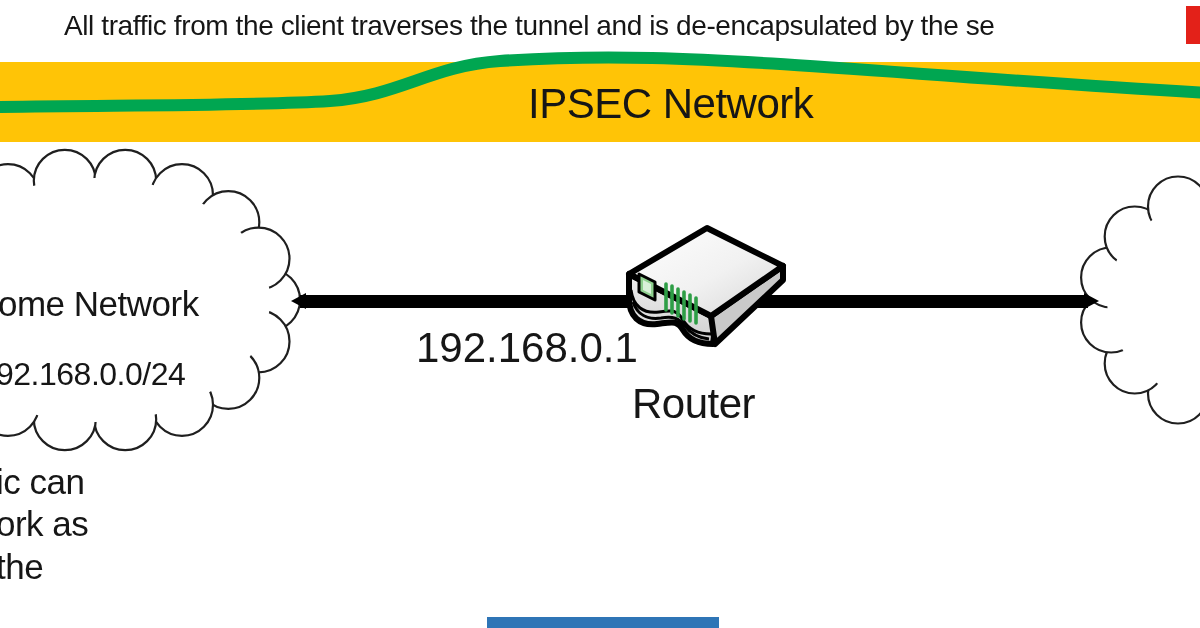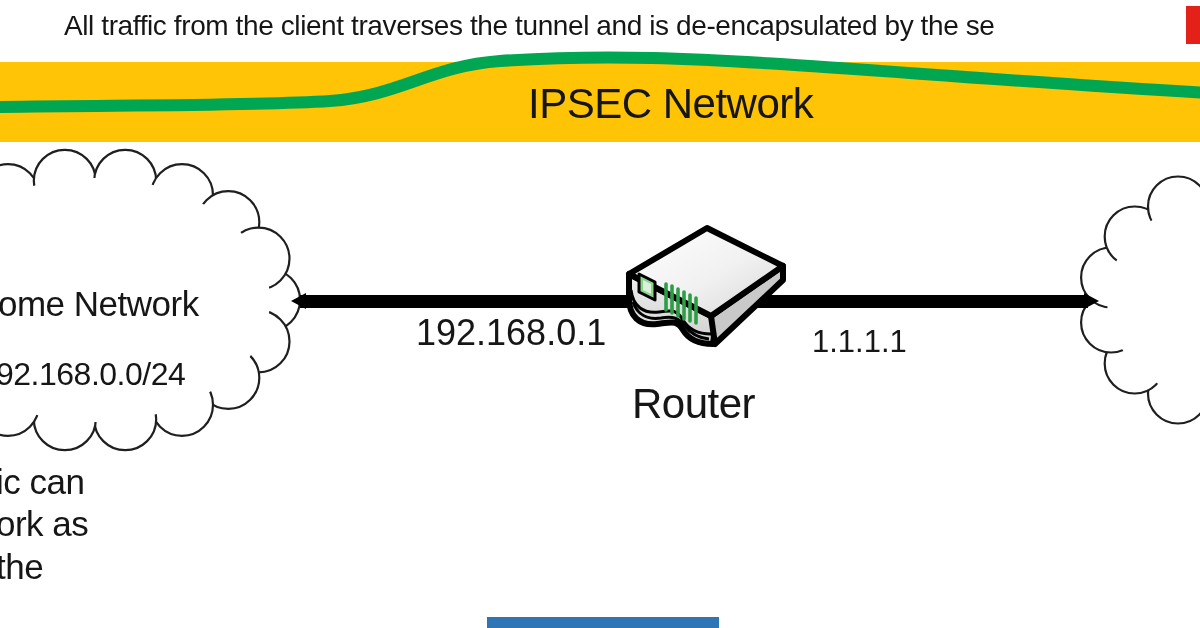--- a/index.html
+++ b/index.html
@@ -9,21 +9,21 @@
   }
   .abs{position:absolute;white-space:nowrap;}
   .caption{left:64px;top:10px;font-size:28px;letter-spacing:-0.4px;}
   .band{left:0;top:62px;width:1200px;height:80px;background:#FFC406;}
   .band-label{left:528px;top:80px;font-size:42px;letter-spacing:-0.5px;}
   .svg-layer{position:absolute;left:0;top:0;width:1200px;height:628px;}
   [data-cloud] circle{fill:#ffffff;stroke:#1f1f1f;stroke-width:2.2;}
   [data-cloud] .cover{fill:#ffffff;stroke:none;}
   .cloud-title{left:-2px;top:284px;font-size:35px;letter-spacing:-0.5px;}
   .cloud-subnet{left:-4px;top:356px;font-size:32px;letter-spacing:-0.5px;}
-  .lan-ip{left:416px;top:312px;font-size:36px;}
+  .lan-ip{left:416px;top:324px;font-size:42px;}
   .wan-ip{left:812px;top:324px;font-size:31px;}
   .router-label{left:632px;top:380px;font-size:42px;letter-spacing:-0.5px;}
   .note{left:-4px;font-size:35px;letter-spacing:-0.5px;}
   .note1{top:462px;} .note2{top:504px;} .note3{top:547px;}
   .router-svg{position:absolute;left:615px;top:212px;width:185px;height:150px;}
   .red-bar{left:1186px;top:6px;width:14px;height:38px;background:#E32119;}
   .blue-bar{left:487px;top:617px;width:232px;height:11px;background:#2E75B6;}
 </style>
 </head>
 <body>
@@ -115,21 +115,20 @@
       <line x1="75" y1="83" x2="75" y2="109"></line>
       <line x1="81" y1="86" x2="81" y2="111"></line>
     </g>
   </svg>
 
   <div class="abs caption">All traffic from the client traverses the tunnel and is de-encapsulated by the se</div>
   <div class="abs band-label">IPSEC Network</div>
   <div class="abs cloud-title">ome Network</div>
   <div class="abs cloud-subnet">92.168.0.0/24</div>
   <div class="abs lan-ip">192.168.0.1</div>
-  <div class="abs wan-ip">1.1.1.1</div>
   <div class="abs router-label">Router</div>
   <div class="abs note note1">ic can</div>
   <div class="abs note note2">ork as</div>
   <div class="abs note note3">the</div>
 
   <div class="abs red-bar"></div>
   <div class="abs blue-bar"></div>
 </div>
 
 </body></html>

